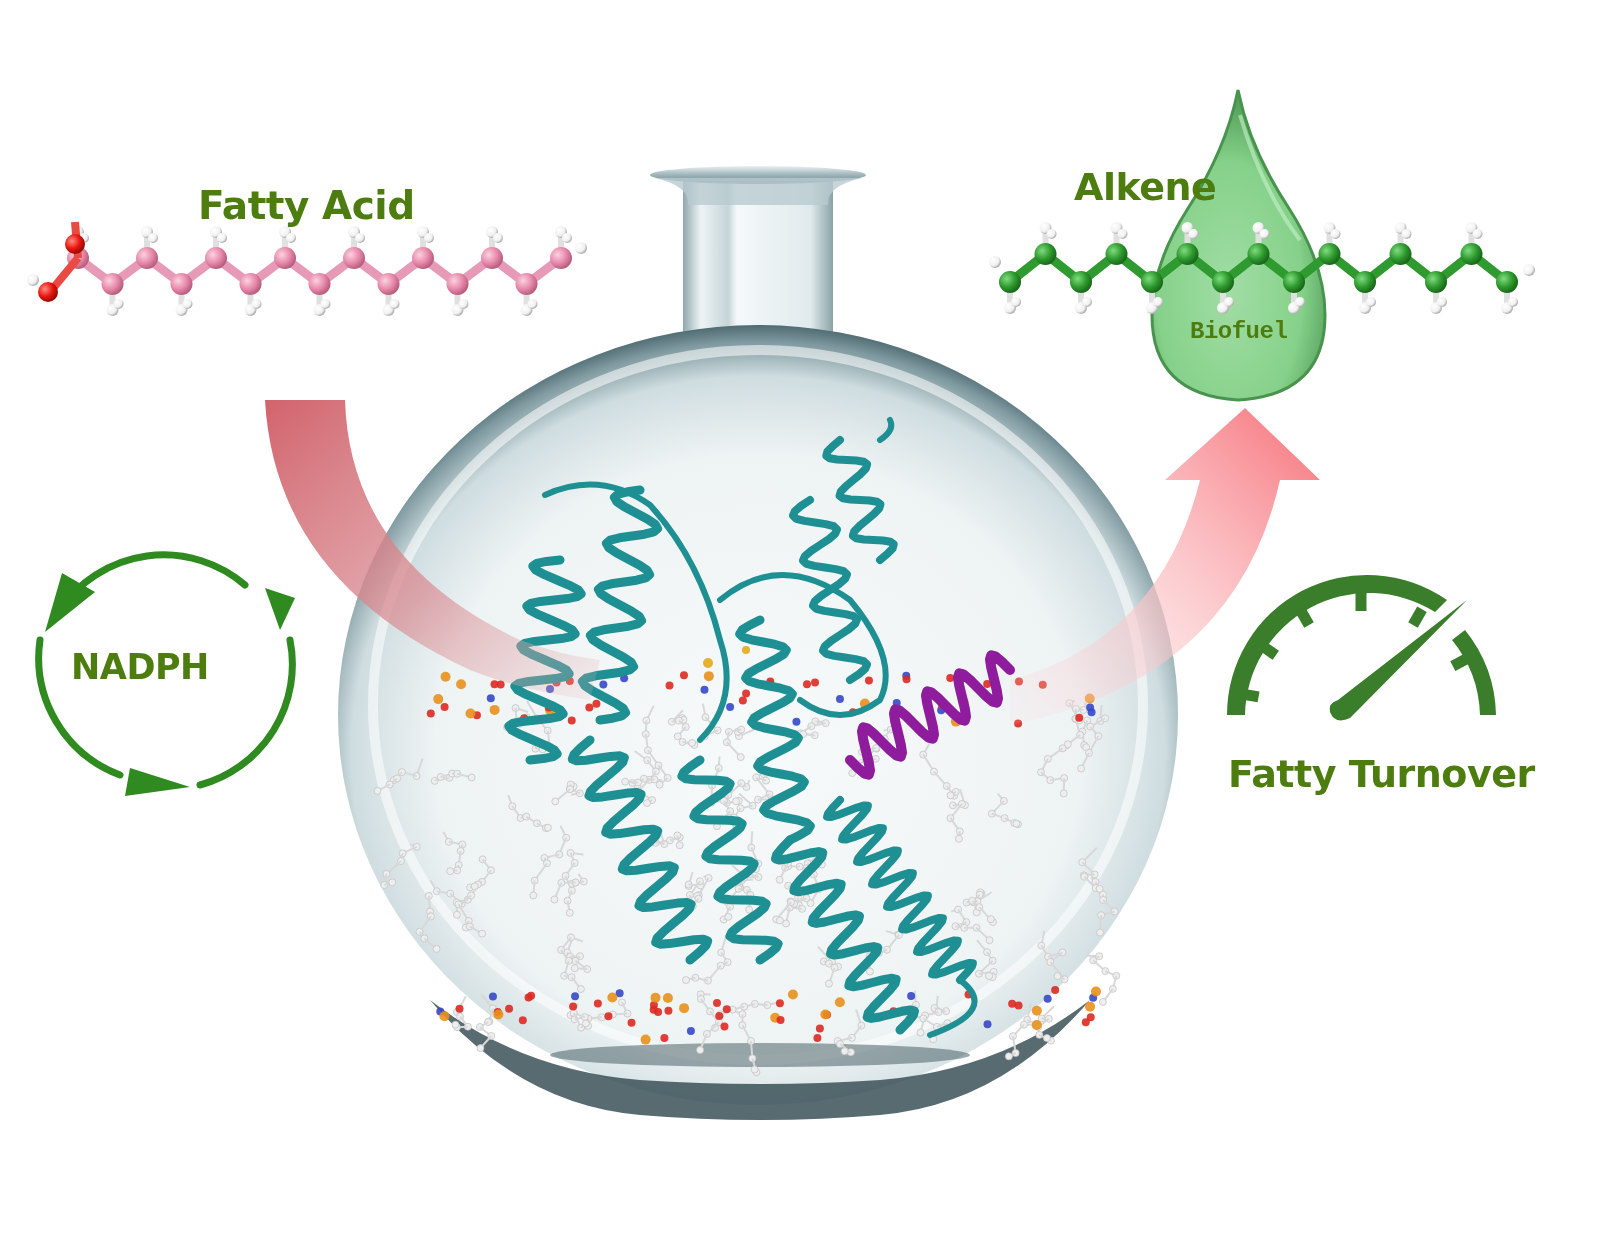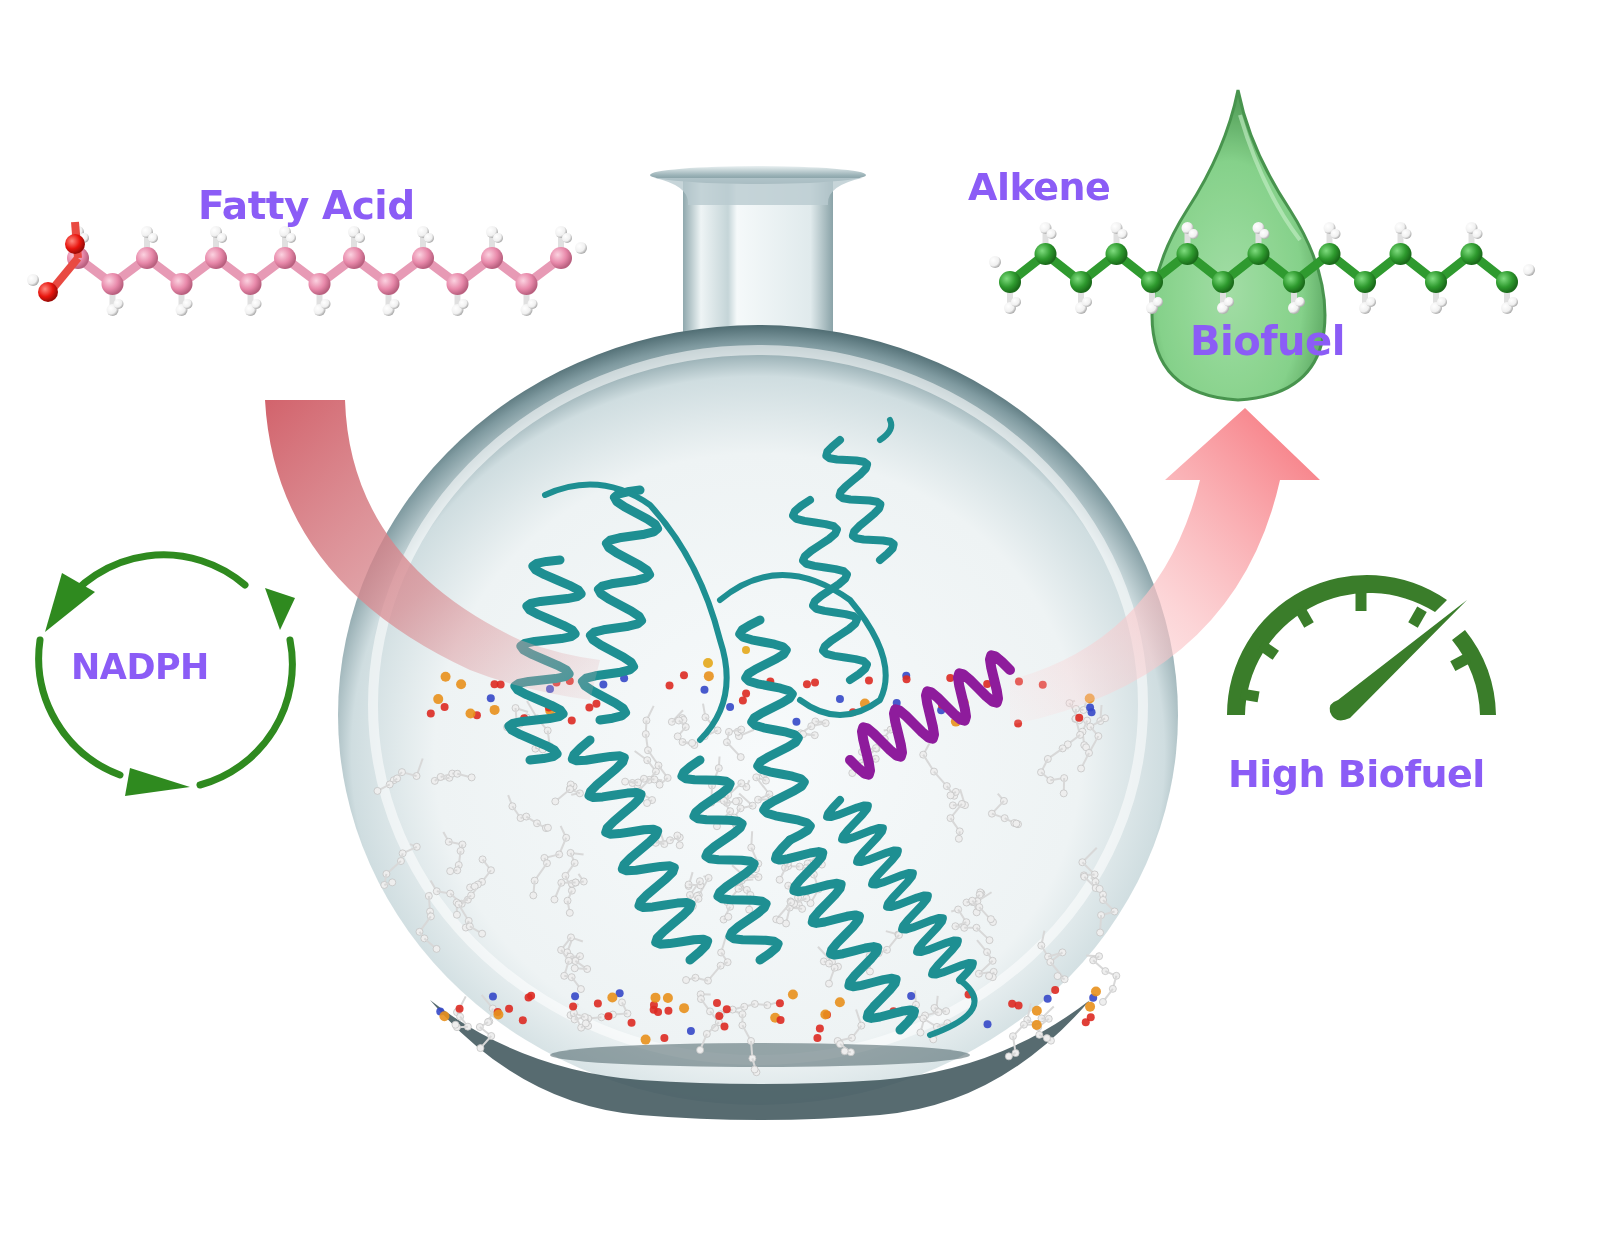--- a/index.html
+++ b/index.html
@@ -1,20 +1,20 @@
 <!DOCTYPE html>
 <html><head>
 <meta charset="utf-8">
 <style>
   html, body { margin:0; padding:0; background:#ffffff; }
   body { width:1600px; height:1249px; position:relative; overflow:hidden;
          font-family:"Liberation Sans", "DejaVu Sans", sans-serif; }
   #canvas { position:absolute; left:0; top:0; width:1600px; height:1249px; }
   .lbl-html { position:absolute; font-family:"DejaVu Sans", "Liberation Sans", sans-serif;
-              font-weight:bold; color:#8b5cf6; white-space:nowrap; letter-spacing:-0.5px; }
+              font-weight:bold; color:#4d7c0f; white-space:nowrap; letter-spacing:-0.5px; }
 </style>
 </head>
 <body>
 
 <svg id="canvas" viewBox="0 0 1600 1249" xmlns="http://www.w3.org/2000/svg">
   <defs>
     <radialGradient id="glassBody" cx="50%" cy="55%" r="55%">
       <stop offset="0%" stop-color="#f7fafb"></stop>
       <stop offset="70%" stop-color="#eef3f4"></stop>
       <stop offset="88%" stop-color="#cfdde0"></stop>
@@ -1254,16 +1254,16 @@
         <line x1="1300" y1="609.3449007382985" x2="1309" y2="624.9333580064184" stroke="#3a7d2a" stroke-width="11"></line>
         <line x1="1361" y1="593" x2="1361" y2="611" stroke="#3a7d2a" stroke-width="11"></line>
         <line x1="1422" y1="609.3449007382985" x2="1413" y2="624.9333580064184" stroke="#3a7d2a" stroke-width="11"></line>
         <line x1="1468.719606328789" y1="657.7244693401213" x2="1452.8265496573283" y2="666.1749574702674" stroke="#3a7d2a" stroke-width="11"></line>
       </g>
     <path d="M1338,700 L1467,600 L1350,718 Q1335,725 1330,712 Q1328,703 1338,700 Z"></path>
   </g>
 </svg>
 
 <div class="lbl-html" style="left:198px; top:183px; font-size:39px;">Fatty Acid</div>
-<div class="lbl-html" style="left:968px; top:165px; font-size:38px;">Alkene</div>
-<div class="lbl-html" style="left:1190px; top:318px; font-size:40px;">Biofuel</div>
+<div class="lbl-html" style="left:1074px; top:165px; font-size:38px;">Alkene</div>
+<div class="lbl-html" style="left:1190px; top:318px; font-size:24px;font-family:Liberation Mono, monospace;">Biofuel</div>
 <div class="lbl-html" style="left:71px; top:647px; font-size:35px;">NADPH</div>
-<div class="lbl-html" style="left:1228px; top:752px; font-size:38px;">High Biofuel</div>
+<div class="lbl-html" style="left:1228px; top:752px; font-size:38px;">Fatty Turnover</div>
 
 </body></html>

